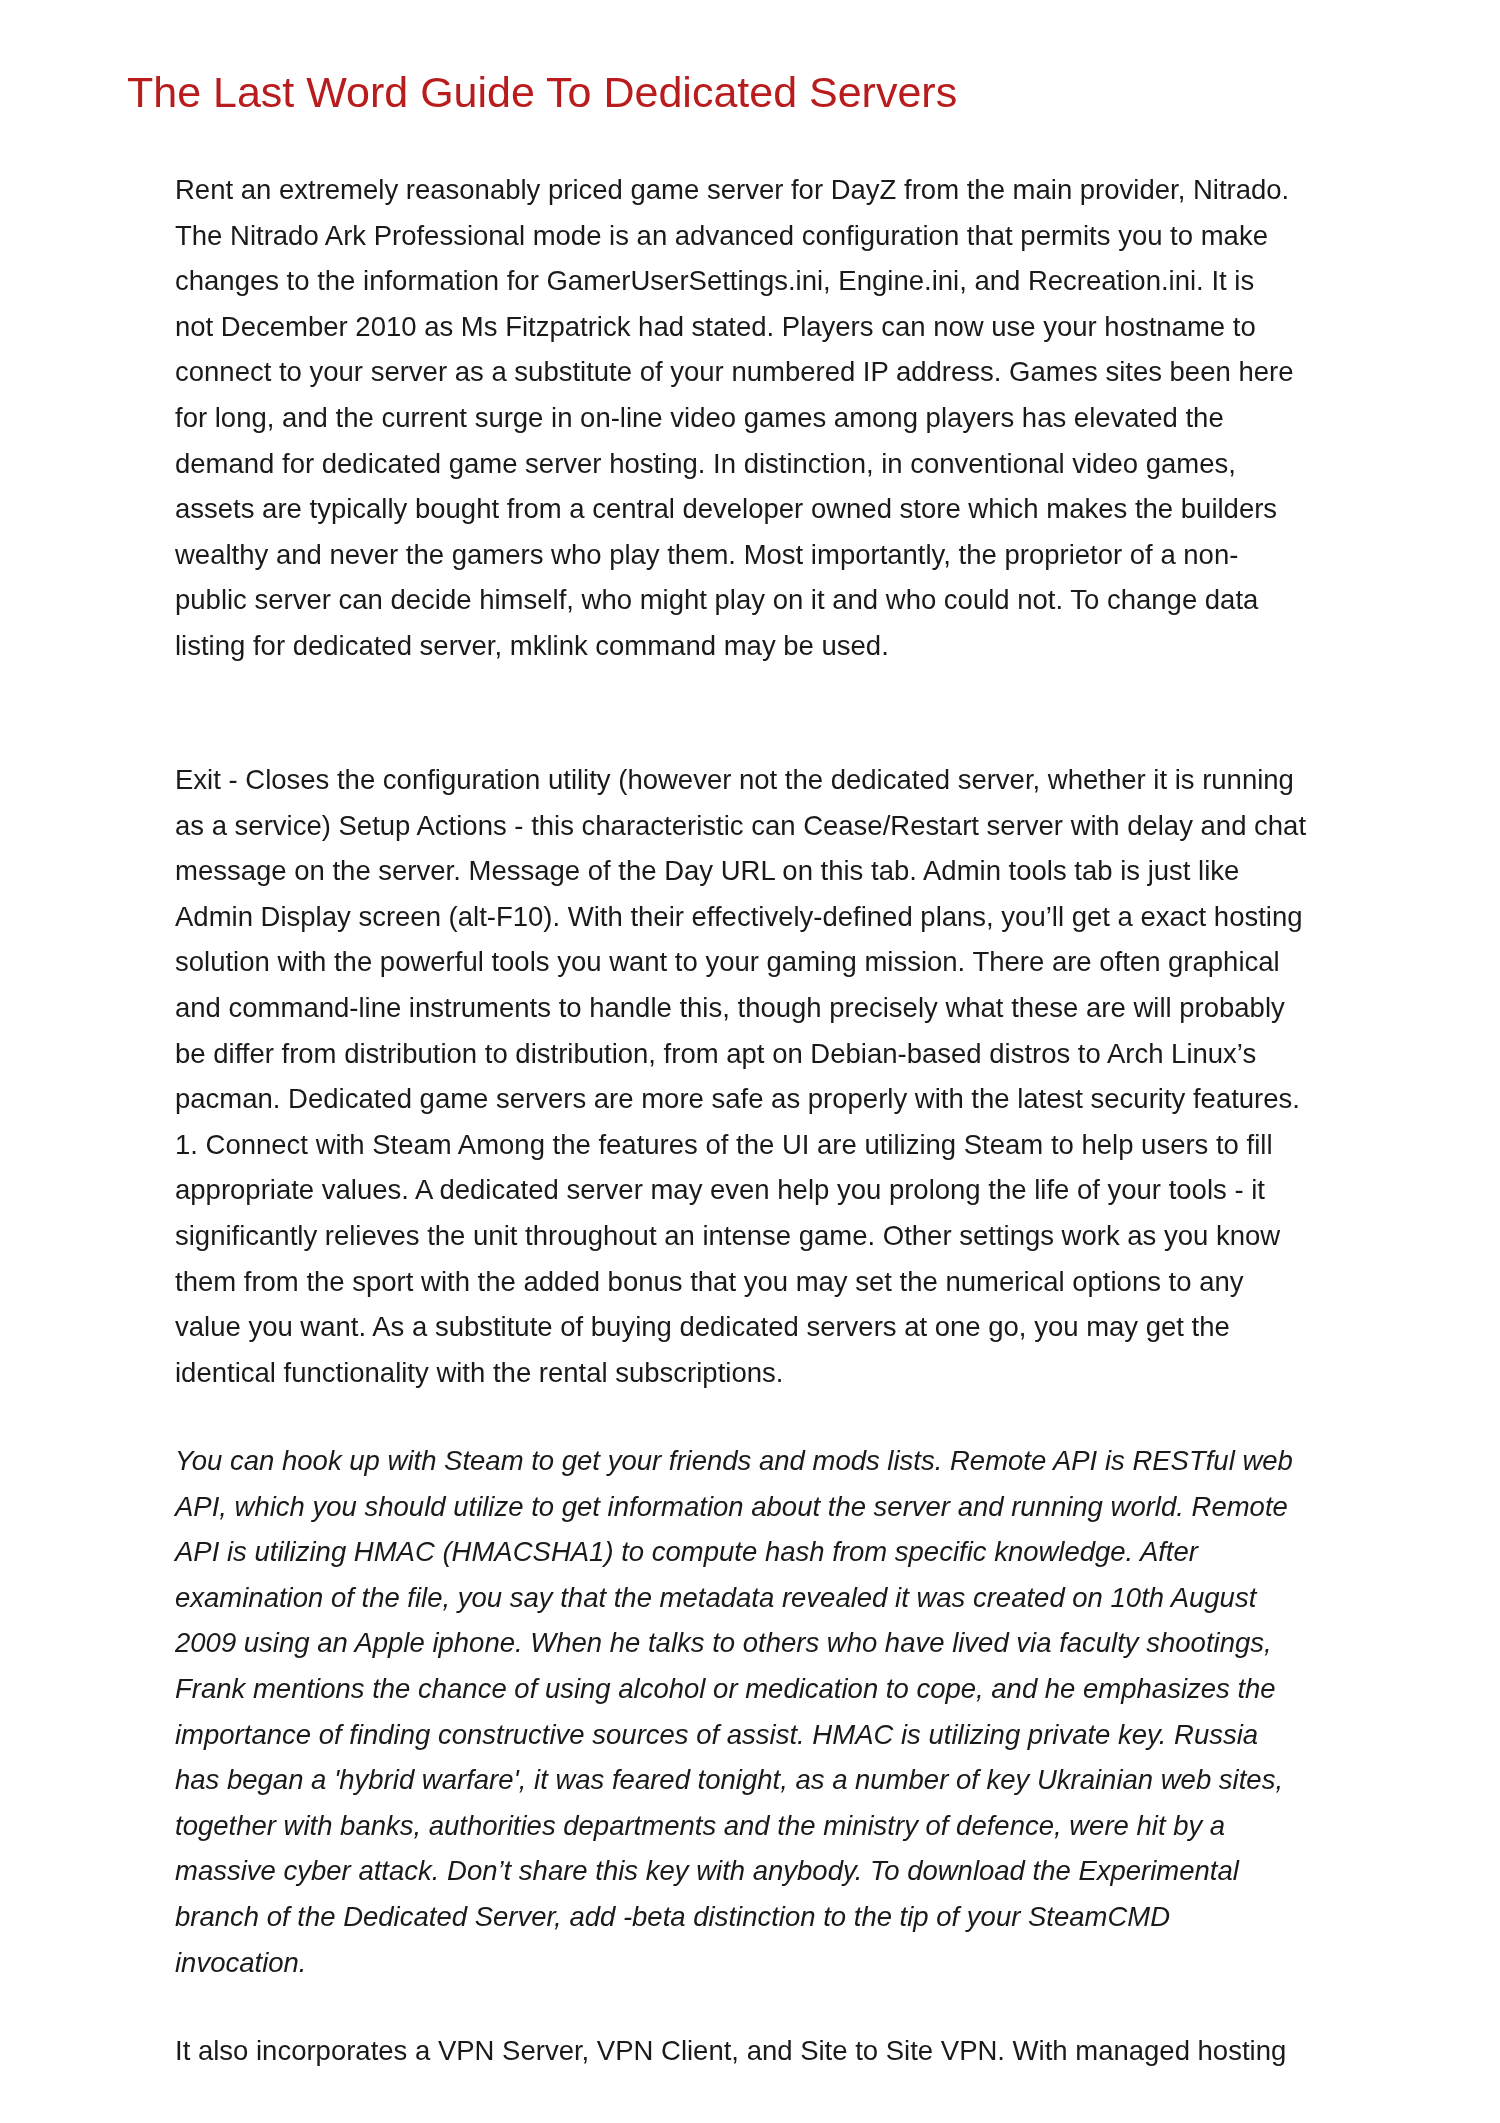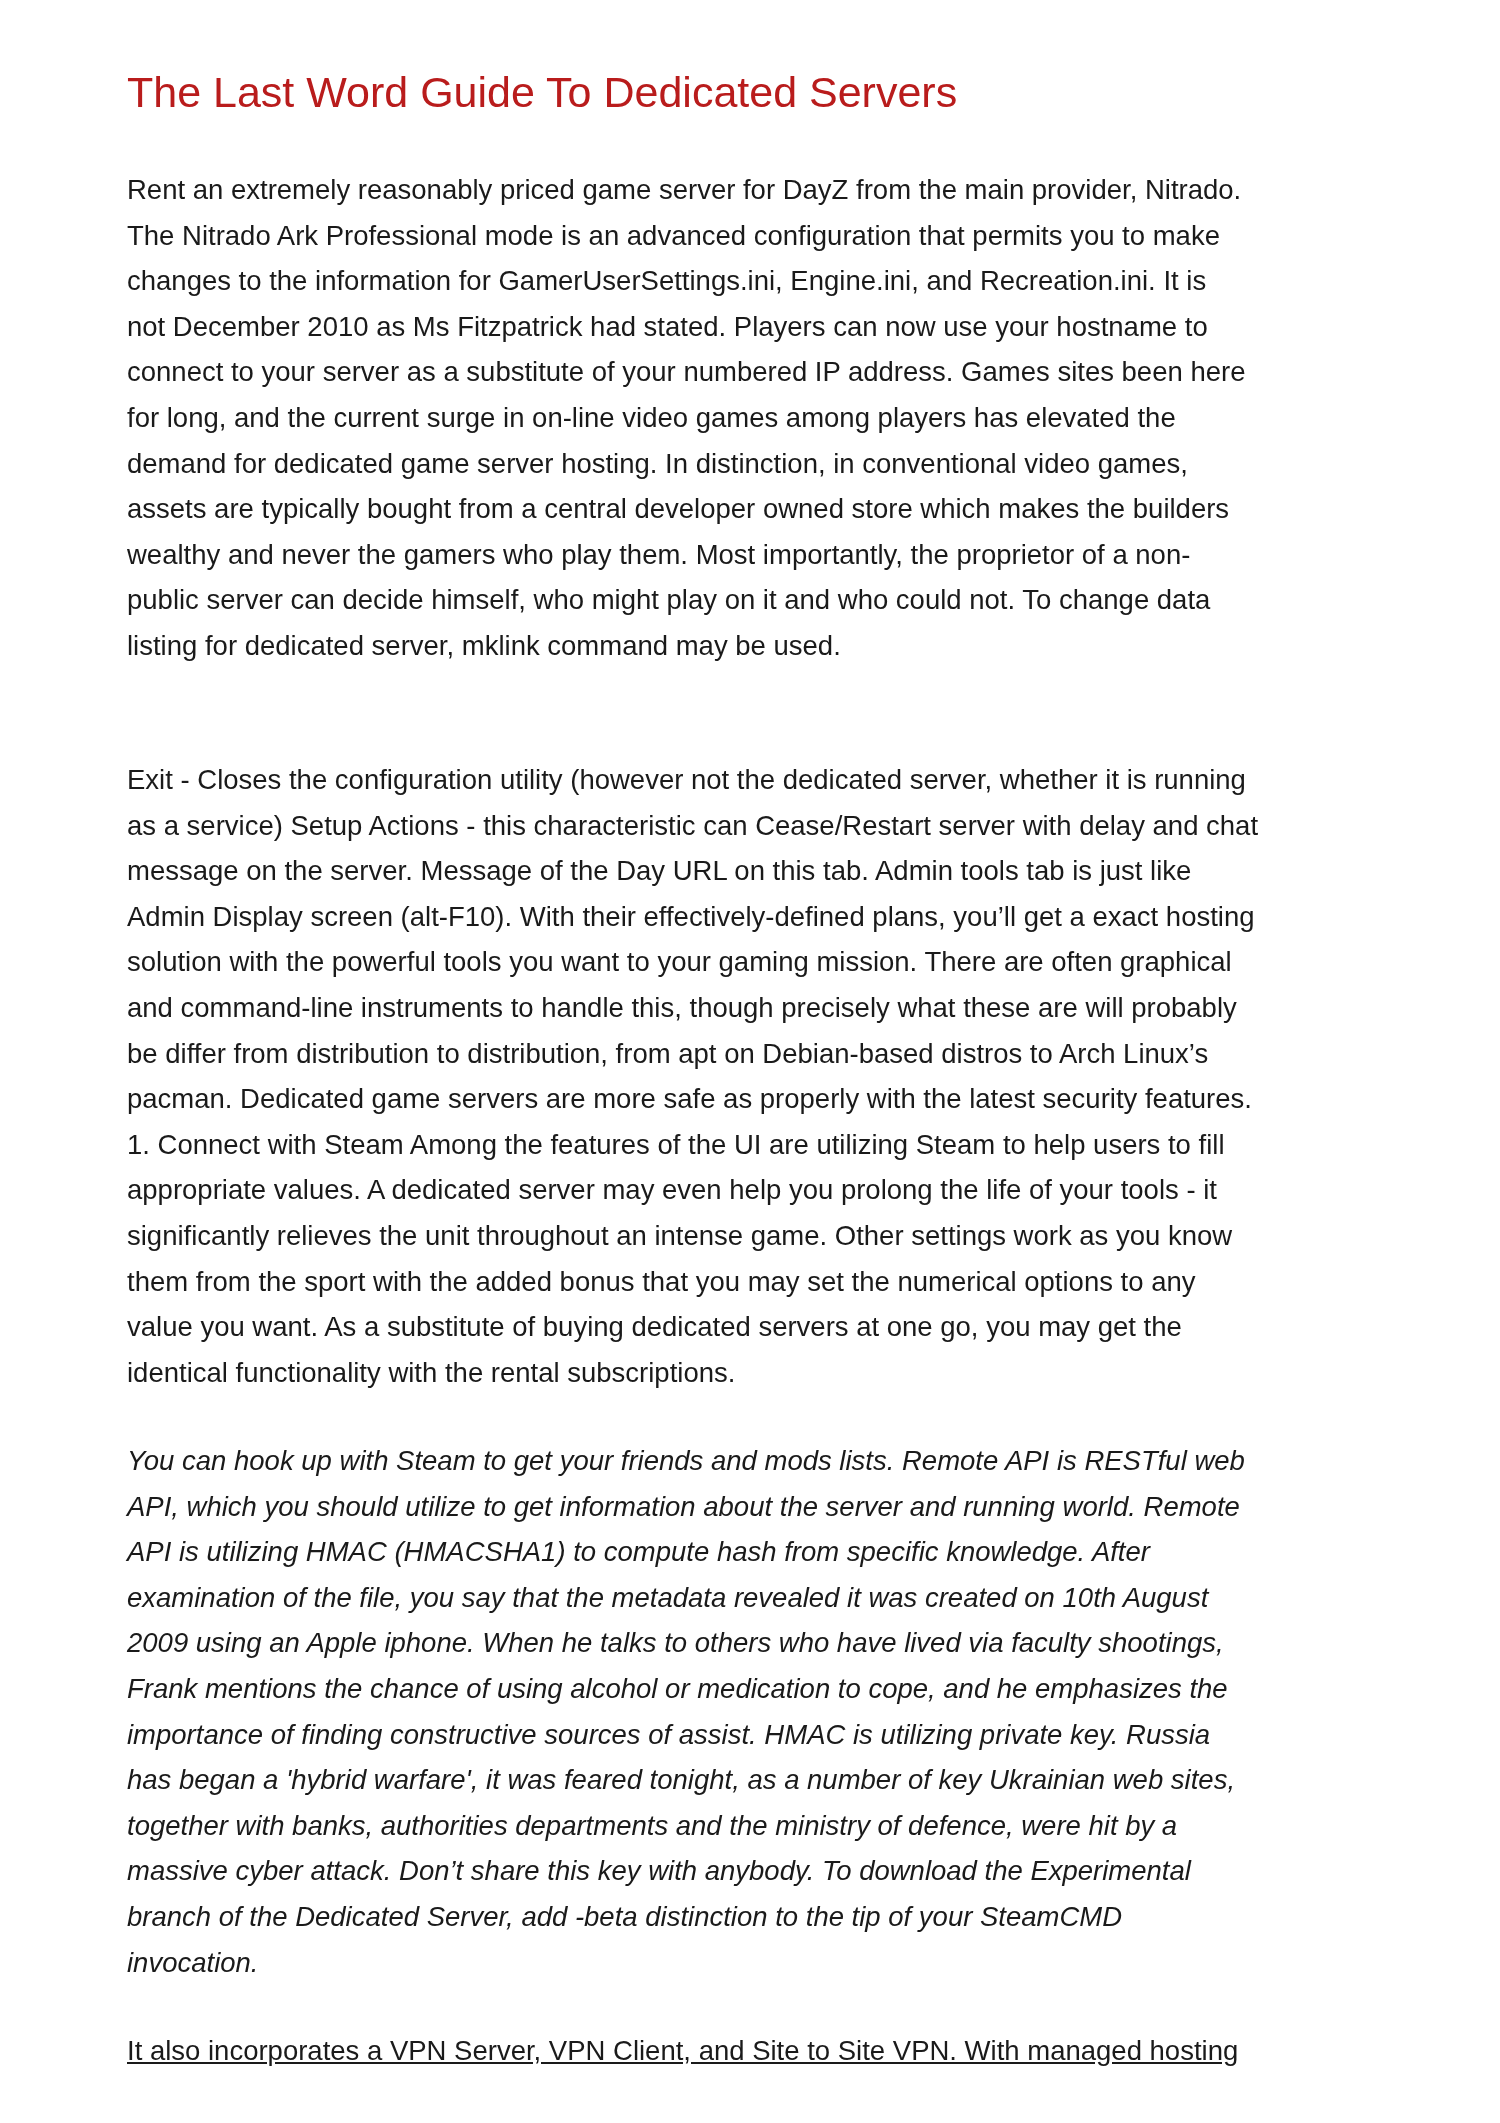--- a/index.html
+++ b/index.html
@@ -37,25 +37,26 @@
       position: absolute;
       left: 0;
       margin: 0;
       font-size: 27.5px;
       line-height: 45.6px;
       color: #1a1a1a;
     }
     .line {
       display: block;
       white-space: nowrap;
+      margin-left: 48px;
     }
     #p1 { top: 167px; }
     #p2 { top: 757px; }
     #p3 { top: 1438px; font-style: italic; }
-    #p4 { top: 2028px; text-decoration: underline; }
+    #p4 { top: 2028px; }
   </style>
 </head>
 <body>
 
 <div class="page">
   <h1 class="title">The Last Word Guide To Dedicated Servers</h1>
 
   <p class="para" id="p1">
     <span class="line">Rent an extremely reasonably priced game server for DayZ from the main provider, Nitrado.</span>
     <span class="line">The Nitrado Ark Professional mode is an advanced configuration that permits you to make</span>

